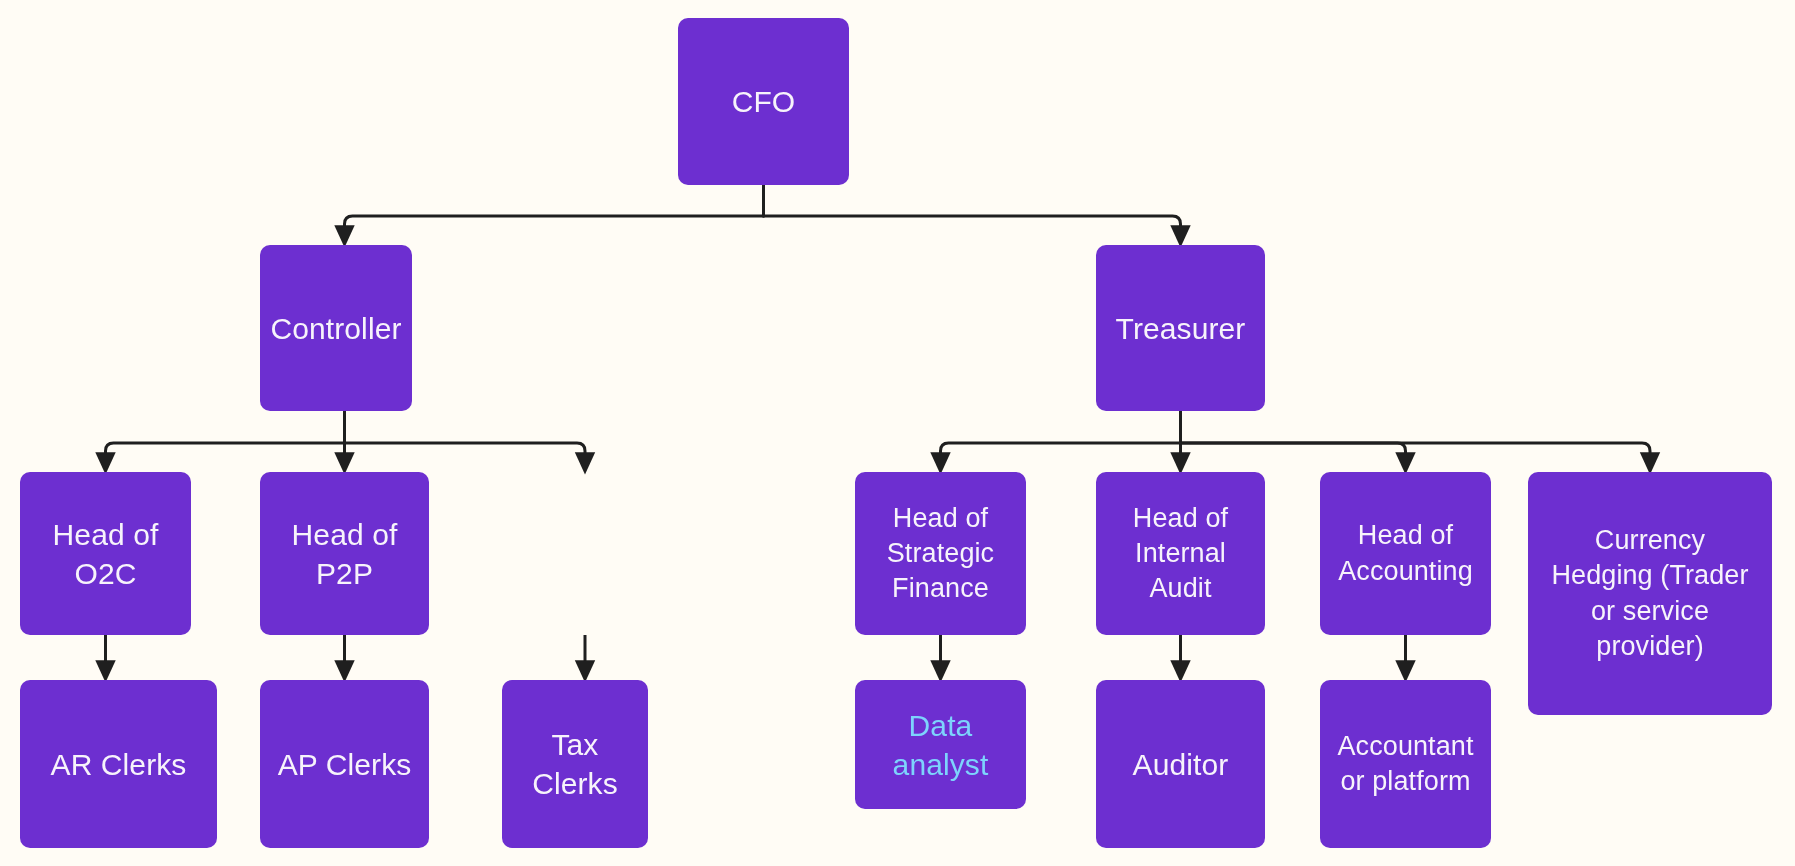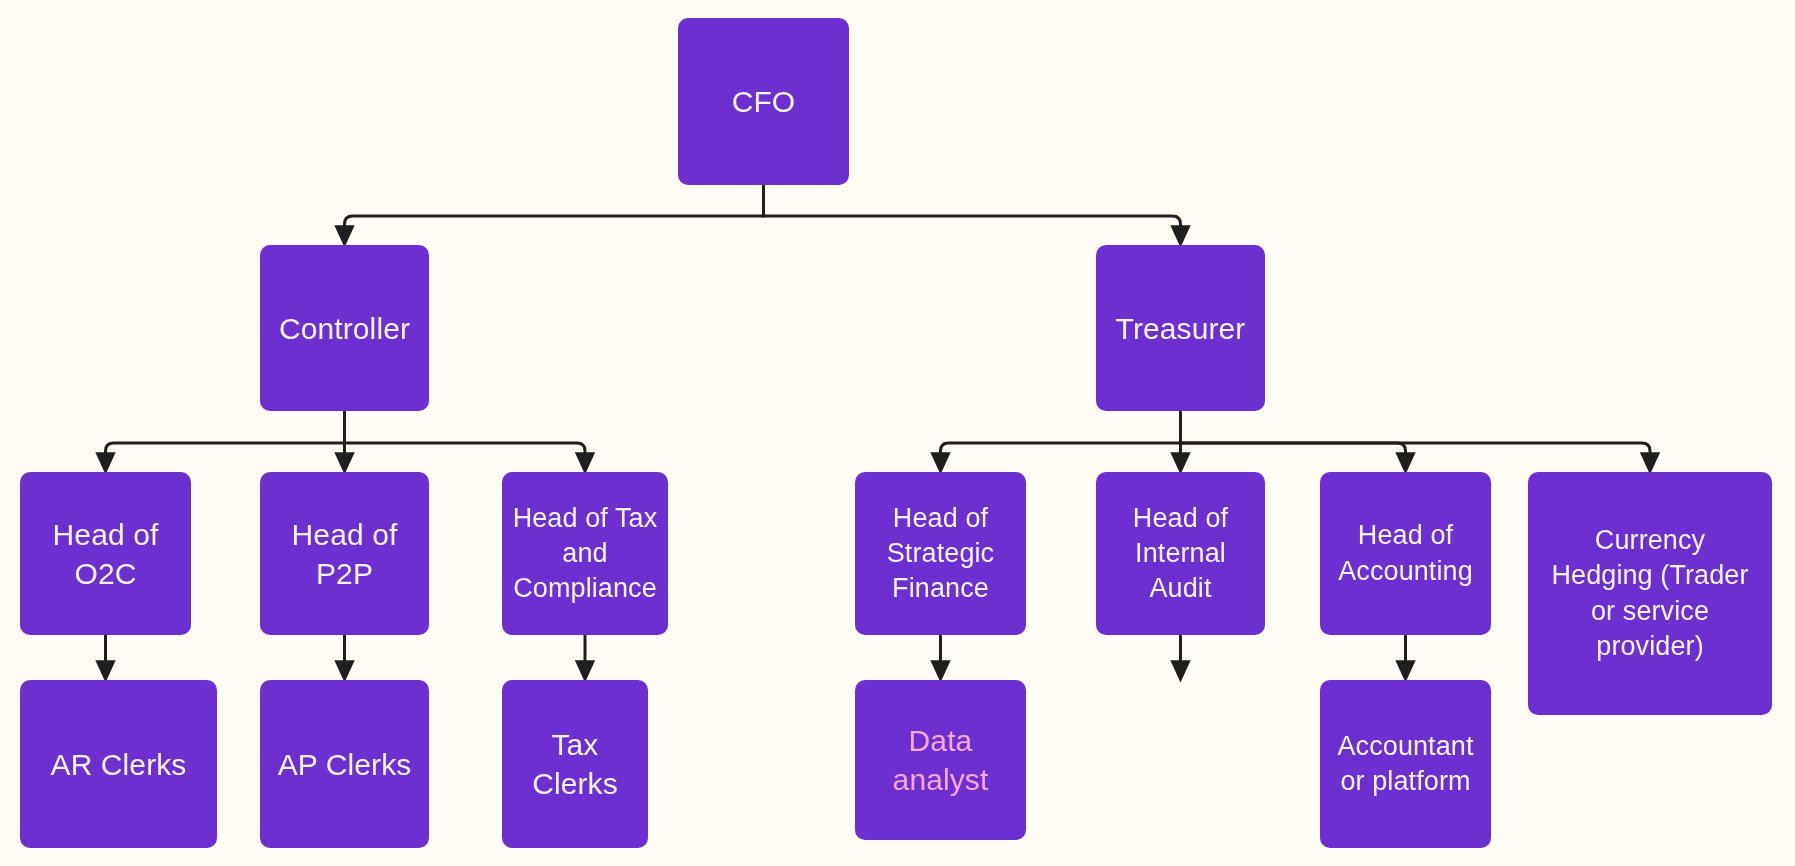--- a/index.html
+++ b/index.html
@@ -81,43 +81,41 @@
         <path d="M105.5,635 L105.5,671" stroke="#1f1f1f" stroke-width="3" fill="none" marker-end="url(#arrowhead)"></path>
         <path d="M344.5,635 L344.5,671" stroke="#1f1f1f" stroke-width="3" fill="none" marker-end="url(#arrowhead)"></path>
         <path d="M585,635 L585,671" stroke="#1f1f1f" stroke-width="3" fill="none" marker-end="url(#arrowhead)"></path>
         <path d="M940.5,635 L940.5,671" stroke="#1f1f1f" stroke-width="3" fill="none" marker-end="url(#arrowhead)"></path>
         <path d="M1180.5,635 L1180.5,671" stroke="#1f1f1f" stroke-width="3" fill="none" marker-end="url(#arrowhead)"></path>
         <path d="M1405.5,635 L1405.5,671" stroke="#1f1f1f" stroke-width="3" fill="none" marker-end="url(#arrowhead)"></path>
       </g>
   </svg>
   <div id="node-layer">
       <div class="org-node" style="left: 678px; top: 18px; width: 171px; height: 167px; background: rgb(109, 47, 208); color: rgb(247, 243, 251);">CFO</div>
-      <div class="org-node" style="left: 260px; top: 245px; width: 169px; height: 166px; background: rgb(109, 47, 208); color: rgb(247, 243, 251);">Controller</div>
+      <div class="org-node" style="left: 260px; top: 245px; width: 152px; height: 166px; background: rgb(109, 47, 208); color: rgb(247, 243, 251);">Controller</div>
       <div class="org-node" style="left: 1096px; top: 245px; width: 169px; height: 166px; background: rgb(109, 47, 208); color: rgb(247, 243, 251); text-align: center;">Treasurer</div>
       <div class="org-node" style="left: 20px; top: 472px; width: 171px; height: 163px; background: rgb(109, 47, 208); color: rgb(247, 243, 251);">Head of
 O2C</div>
       <div class="org-node" style="left: 260px; top: 472px; width: 169px; height: 163px; background: rgb(109, 47, 208); color: rgb(247, 243, 251);">Head of
 P2P</div>
-      <div class="org-node size-sm" style="left: 502px; top: 472px; width: 166px; height: 163px; background: rgb(109, 47, 208); color: rgb(247, 243, 251);">Head of Tax
-and
-Compliance</div>
       <div class="org-node size-sm" style="left: 855px; top: 472px; width: 171px; height: 163px; background: rgb(109, 47, 208); color: rgb(247, 243, 251);">Head of
 Strategic
 Finance</div>
       <div class="org-node size-sm" style="left: 1096px; top: 472px; width: 169px; height: 163px; background: rgb(109, 47, 208); color: rgb(247, 243, 251);">Head of
 Internal
 Audit</div>
       <div class="org-node size-sm" style="left: 1320px; top: 472px; width: 171px; height: 163px; background: rgb(109, 47, 208); color: rgb(247, 243, 251);">Head of
 Accounting</div>
       <div class="org-node size-sm" style="left: 1528px; top: 472px; width: 244px; height: 243px; background: rgb(109, 47, 208); color: rgb(247, 243, 251);">Currency
 Hedging (Trader
 or service
 provider)</div>
       <div class="org-node" style="left: 20px; top: 680px; width: 197px; height: 168px; background: rgb(109, 47, 208); color: rgb(247, 243, 251);">AR Clerks</div>
       <div class="org-node" style="left: 260px; top: 680px; width: 169px; height: 168px; background: rgb(109, 47, 208); color: rgb(247, 243, 251);">AP Clerks</div>
       <div class="org-node" style="left: 502px; top: 680px; width: 146px; height: 168px; background: rgb(109, 47, 208); color: rgb(247, 243, 251);">Tax
 Clerks</div>
-      <div class="org-node" style="left: 855px; top: 680px; width: 171px; height: 160px; background: rgb(109, 47, 208); color: #f9a8d4;">Data
+      <div class="org-node" style="left: 855px; top: 680px; width: 171px; height: 129px; background: rgb(109, 47, 208); color: #7dd3fc;">Data
 analyst</div>
+      <div class="org-node" style="left: 1096px; top: 680px; width: 169px; height: 168px; background: rgb(109, 47, 208); color: rgb(247, 243, 251);">Auditor</div>
       <div class="org-node size-sm" style="left: 1320px; top: 680px; width: 171px; height: 168px; background: rgb(109, 47, 208); color: rgb(247, 243, 251);">Accountant
 or platform</div>
     </div>
 </div>
 
 </body></html>

